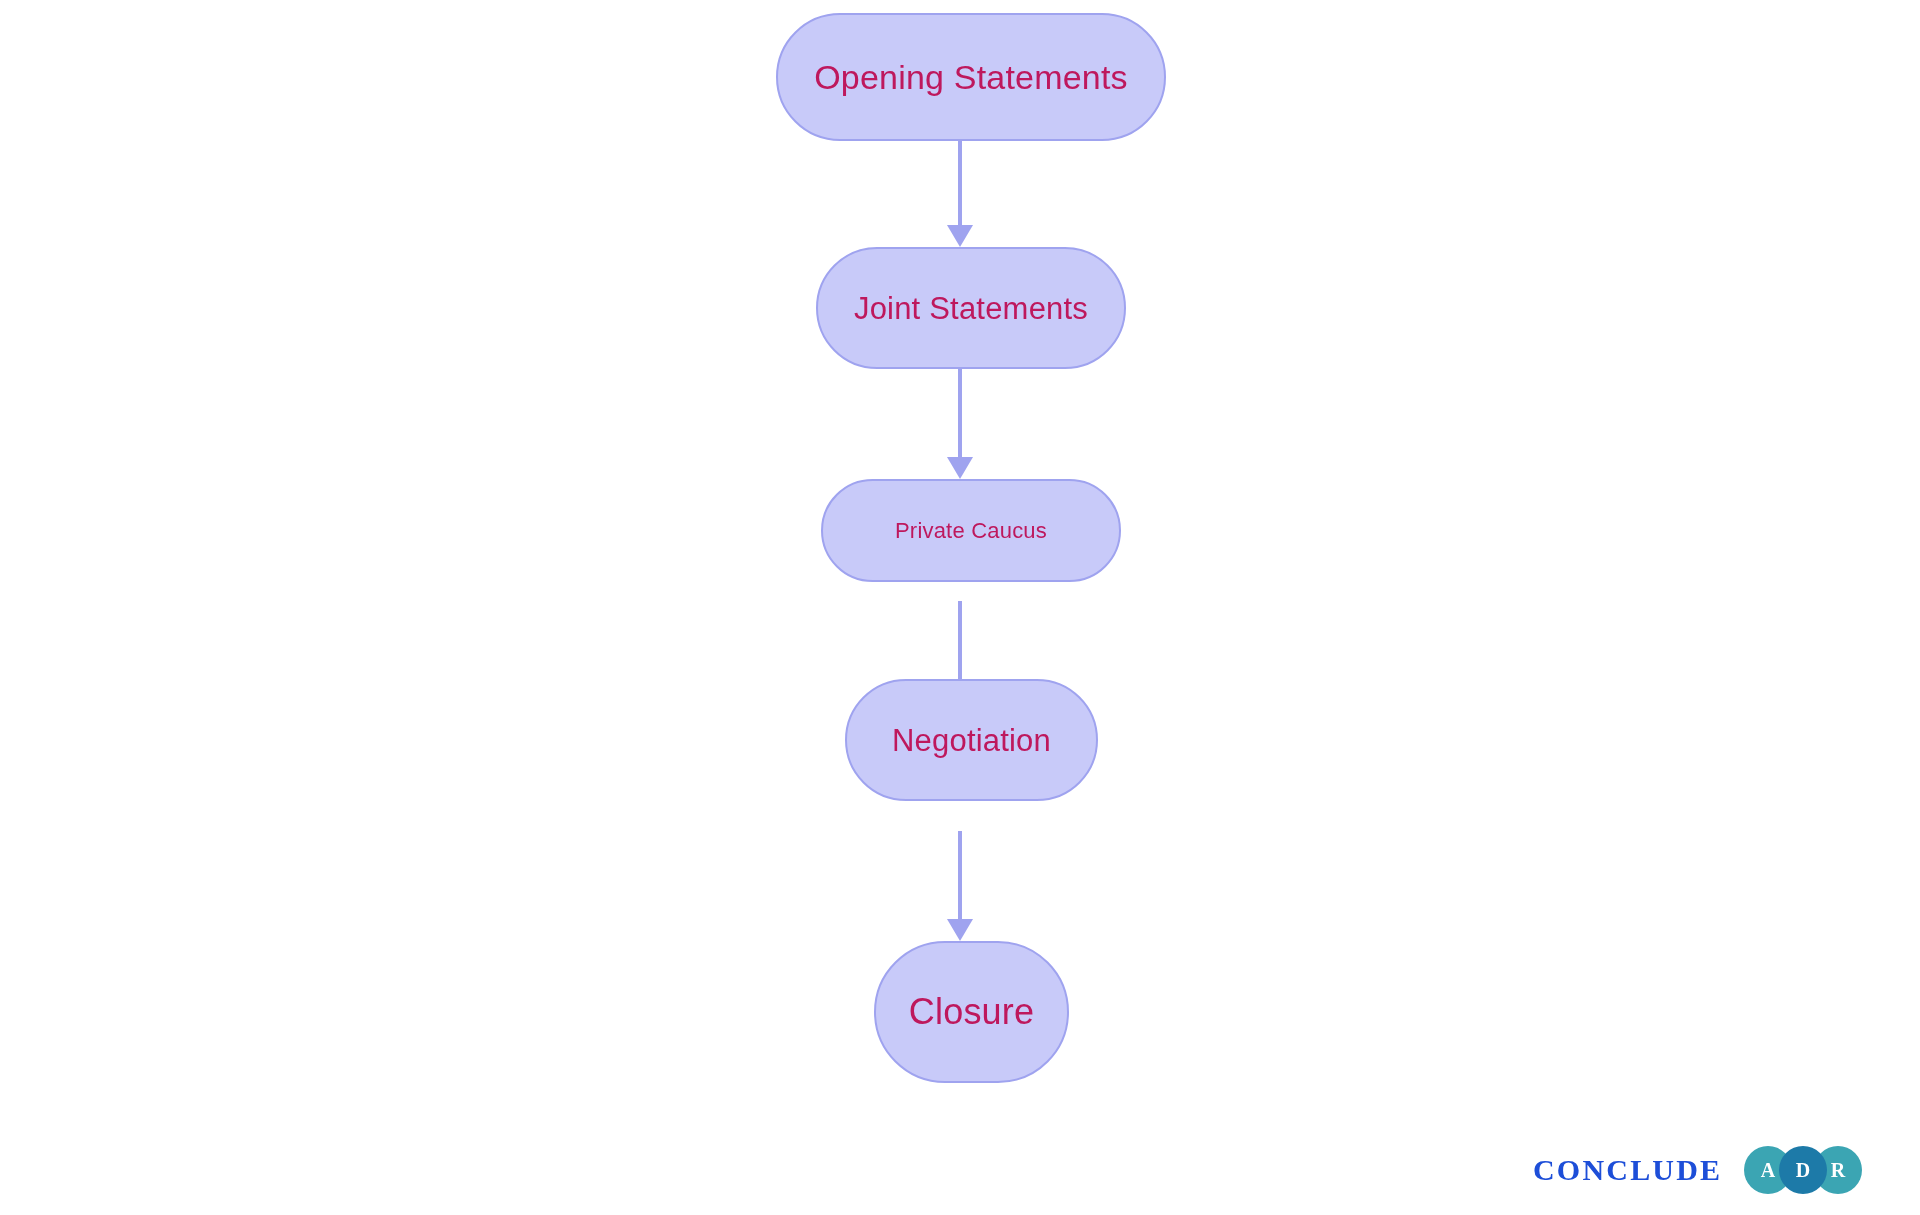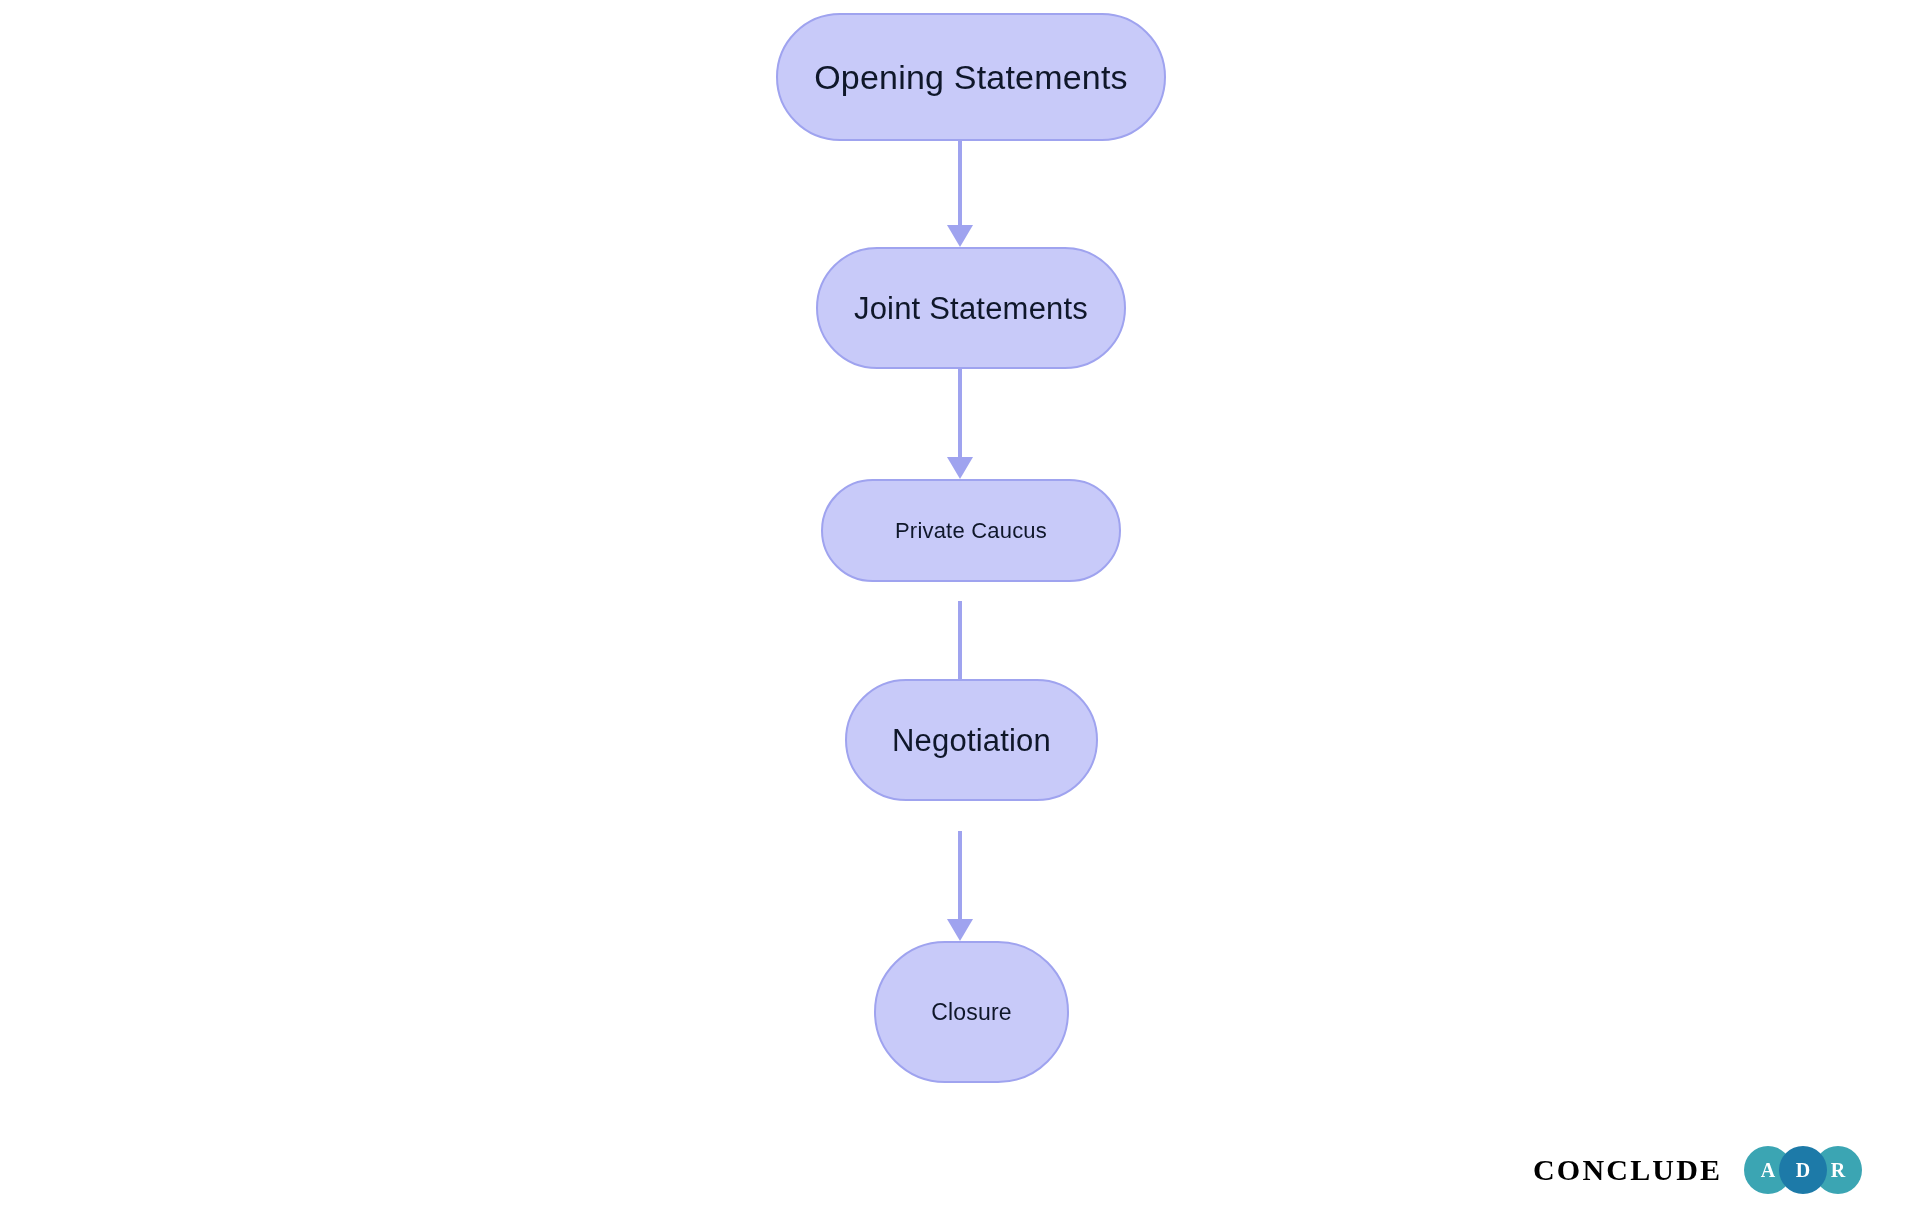--- a/index.html
+++ b/index.html
@@ -25,21 +25,21 @@
 
   .flow-node {
     position: absolute;
     box-sizing: border-box;
     background: #c8caf9;
     border: 2px solid #9fa3ef;
     border-radius: 999px;
     display: flex;
     align-items: center;
     justify-content: center;
-    color: #0f172a;
+    color: #be185d;
     font-family: "Liberation Sans", sans-serif;
     font-weight: 400;
     letter-spacing: 0.2px;
     white-space: nowrap;
     user-select: none;
   }
 
   .node-label {
     display: block;
     line-height: 1;
@@ -75,21 +75,21 @@
     top: 1139px;
     height: 62px;
     display: flex;
     align-items: center;
   }
   #brand-wordmark {
     font-family: "Liberation Serif", serif;
     font-weight: 700;
     font-size: 30px;
     letter-spacing: 2.2px;
-    color: #000000;
+    color: #1d4ed8;
     line-height: 1;
     white-space: nowrap;
   }
   .logo-circles {
     position: relative;
     margin-left: 22px;
     height: 48px;
     width: 118px;
   }
   .logo-circle {
@@ -145,21 +145,21 @@
 
   <div class="flow-node" style="left:845px; top:679px; width:253px; height:122px; font-size:31px;">
     <span class="node-label">Negotiation</span>
   </div>
 
   <div class="connector" style="left:945px; top:831px; height:110px;">
     <div class="stem" style="height:88px;"></div>
     <div class="head"></div>
   </div>
 
-  <div class="flow-node" style="left:874px; top:941px; width:195px; height:142px; font-size:23px;">
+  <div class="flow-node" style="left:874px; top:941px; width:195px; height:142px; font-size:36px;">
     <span class="node-label">Closure</span>
   </div>
 
 </div>
 
 <div id="brand-logo">
   <div id="brand-wordmark">CONCLUDE</div>
   <div class="logo-circles">
     <div class="logo-circle c-a">A</div>
     <div class="logo-circle c-d">D</div>

